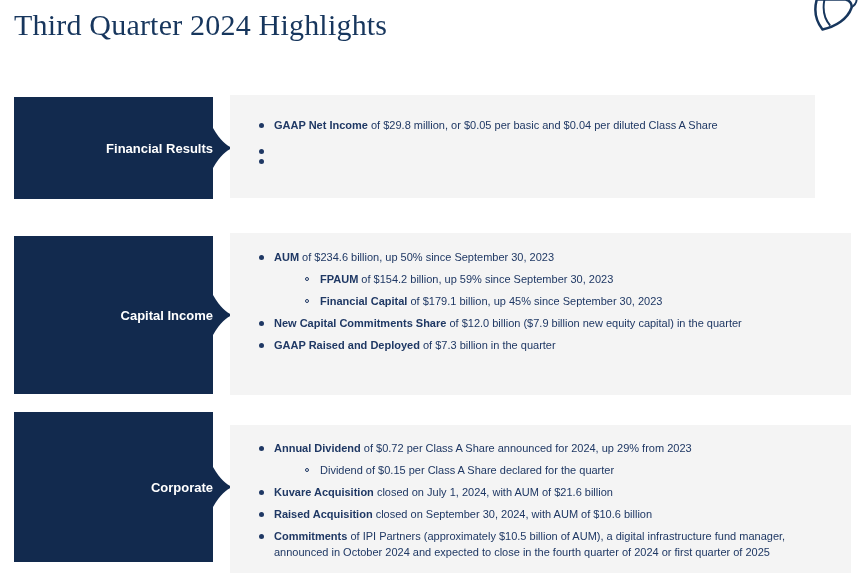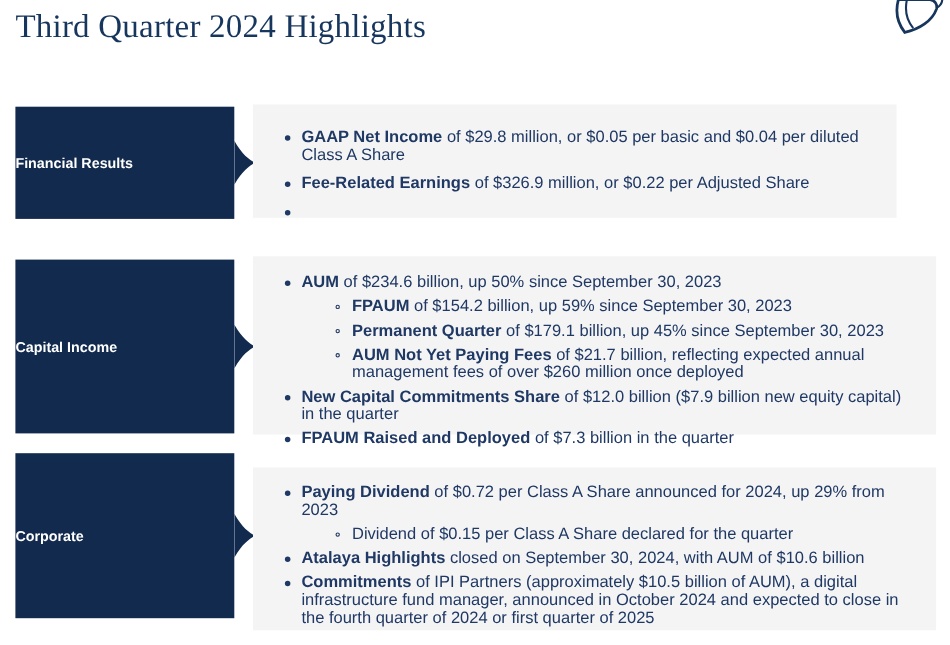--- a/index.html
+++ b/index.html
@@ -16,44 +16,44 @@
     font-size:30px;
     color:#17365D;
     letter-spacing:.2px;
   }
   .logo{
     position:absolute;left:810px;top:-2px;width:50px;height:34px;
   }
   .label-box{
     position:absolute;left:14px;width:199px;
     background:#122A4E;
-    display:flex;align-items:center;justify-content:flex-start;
+    display:flex;align-items:center;justify-content:flex-end;
   }
   .label-box .label{
     color:#ffffff;font-weight:bold;font-size:13px;
     text-align:center;
   }
   .tail{
     position:absolute;left:100%;top:50%;
     width:19px;height:40px;margin-top:-20px;
   }
   .panel{
     position:absolute;left:230px;
     background:#F4F4F4;
     box-sizing:border-box;
   }
   .panel .bullets{padding:0 24px 0 28px;}
   .bullet{
     display:flex;
     color:#1F3864;
-    font-size:15px;line-height:16px;
+    font-size:11px;line-height:16px;
     margin-bottom:6px;
   }
   .s1 .bullet{margin-bottom:10px;}
-  .bullet.level2{margin-left:46px;}
+  .bullet.level2{margin-left:46px;text-align:right;}
   .marker{flex:0 0 16px;position:relative;}
   .m1::before{
     content:"";position:absolute;left:1px;top:6px;
     width:5px;height:5px;border-radius:50%;background:#1F3864;
   }
   .m2::before{
     content:"";position:absolute;left:1px;top:6px;
     width:4px;height:4px;border-radius:50%;
     border:1px solid #1F3864;box-sizing:border-box;background:transparent;
   }
@@ -86,21 +86,20 @@
     </svg>
   </div>
   <div class="panel s1" id="panel1">
     <div class="bullets">
         <div class="bullet level1">
           <span class="marker m1"></span>
           <span class="btext"><b>GAAP Net Income</b> of $29.8 million, or $0.05 per basic and $0.04 per diluted Class A Share</span>
         </div>
         <div class="bullet level1">
           <span class="marker m1"></span>
-          <span class="btext"><b>Fee-Related Earnings</b> of $326.9 million, or $0.22 per Adjusted Share</span>
         </div>
         <div class="bullet level1">
           <span class="marker m1"></span>
         </div>
       </div>
   </div>
 
   <div class="label-box" id="label2">
     <span class="label">Capital Income</span>
     <svg class="tail" viewBox="0 0 20 40" preserveAspectRatio="none">
@@ -112,56 +111,56 @@
         <div class="bullet level1">
           <span class="marker m1"></span>
           <span class="btext"><b>AUM</b> of $234.6 billion, up 50% since September 30, 2023</span>
         </div>
         <div class="bullet level2">
           <span class="marker m2"></span>
           <span class="btext"><b>FPAUM</b> of $154.2 billion, up 59% since September 30, 2023</span>
         </div>
         <div class="bullet level2">
           <span class="marker m2"></span>
-          <span class="btext"><b>Permanent Quarter</b> of $179.1 billion, up 45% since September 30, 2023</span>
-        </div>
-        <div class="bullet level2">
-          <span class="marker m2"></span>
-          <span class="btext"><b>AUM Not Yet Paying Fees</b> of $21.7 billion, reflecting expected annual management fees of over $260 million once deployed</span>
+          <span class="btext"><b>Financial Capital</b> of $179.1 billion, up 45% since September 30, 2023</span>
         </div>
         <div class="bullet level1">
           <span class="marker m1"></span>
           <span class="btext"><b>New Capital Commitments Share</b> of $12.0 billion ($7.9 billion new equity capital) in the quarter</span>
         </div>
         <div class="bullet level1">
           <span class="marker m1"></span>
-          <span class="btext"><b>FPAUM Raised and Deployed</b> of $7.3 billion in the quarter</span>
+          <span class="btext"><b>GAAP Raised and Deployed</b> of $7.3 billion in the quarter</span>
         </div>
       </div>
   </div>
 
   <div class="label-box" id="label3">
     <span class="label">Corporate</span>
     <svg class="tail" viewBox="0 0 20 40" preserveAspectRatio="none">
       <path d="M0 0 C8 13 14 17 20 20 C14 23 8 27 0 40 Z" fill="#122A4E"></path>
     </svg>
   </div>
   <div class="panel s3" id="panel3">
     <div class="bullets">
         <div class="bullet level1">
           <span class="marker m1"></span>
-          <span class="btext"><b>Paying Dividend</b> of $0.72 per Class A Share announced for 2024, up 29% from 2023</span>
+          <span class="btext"><b>Annual Dividend</b> of $0.72 per Class A Share announced for 2024, up 29% from 2023</span>
         </div>
         <div class="bullet level2">
           <span class="marker m2"></span>
           <span class="btext">Dividend of $0.15 per Class A Share declared for the quarter</span>
         </div>
         <div class="bullet level1">
           <span class="marker m1"></span>
-          <span class="btext"><b>Atalaya Highlights</b> closed on September 30, 2024, with AUM of $10.6 billion</span>
+          <span class="btext"><b>Kuvare Acquisition</b> closed on July 1, 2024, with AUM of $21.6 billion</span>
+        </div>
+        <div class="bullet level1">
+          <span class="marker m1"></span>
+          <span class="btext"><b>Raised Acquisition</b> closed on September 30, 2024, with AUM of $10.6 billion</span>
         </div>
         <div class="bullet level1">
           <span class="marker m1"></span>
           <span class="btext"><b>Commitments</b> of IPI Partners (approximately $10.5 billion of AUM), a digital infrastructure fund manager, announced in October 2024 and expected to close in the fourth quarter of 2024 or first quarter of 2025</span>
         </div>
       </div>
   </div>
 
 </div>
 

